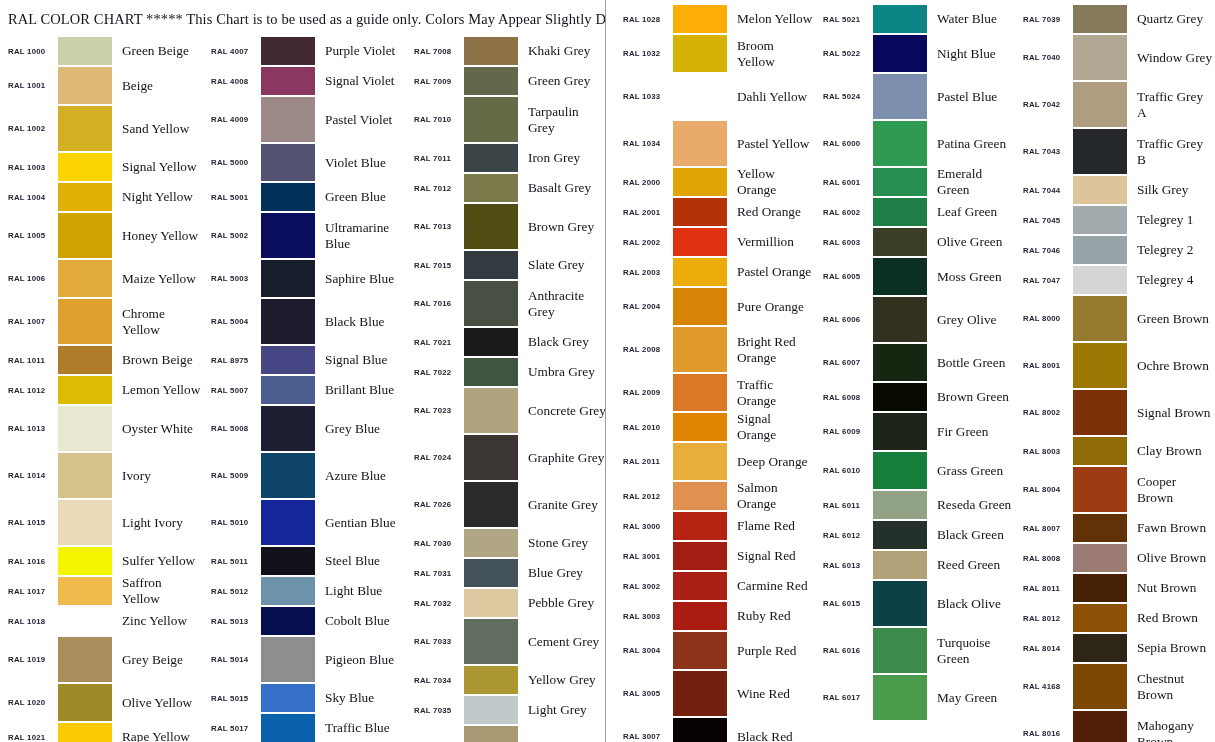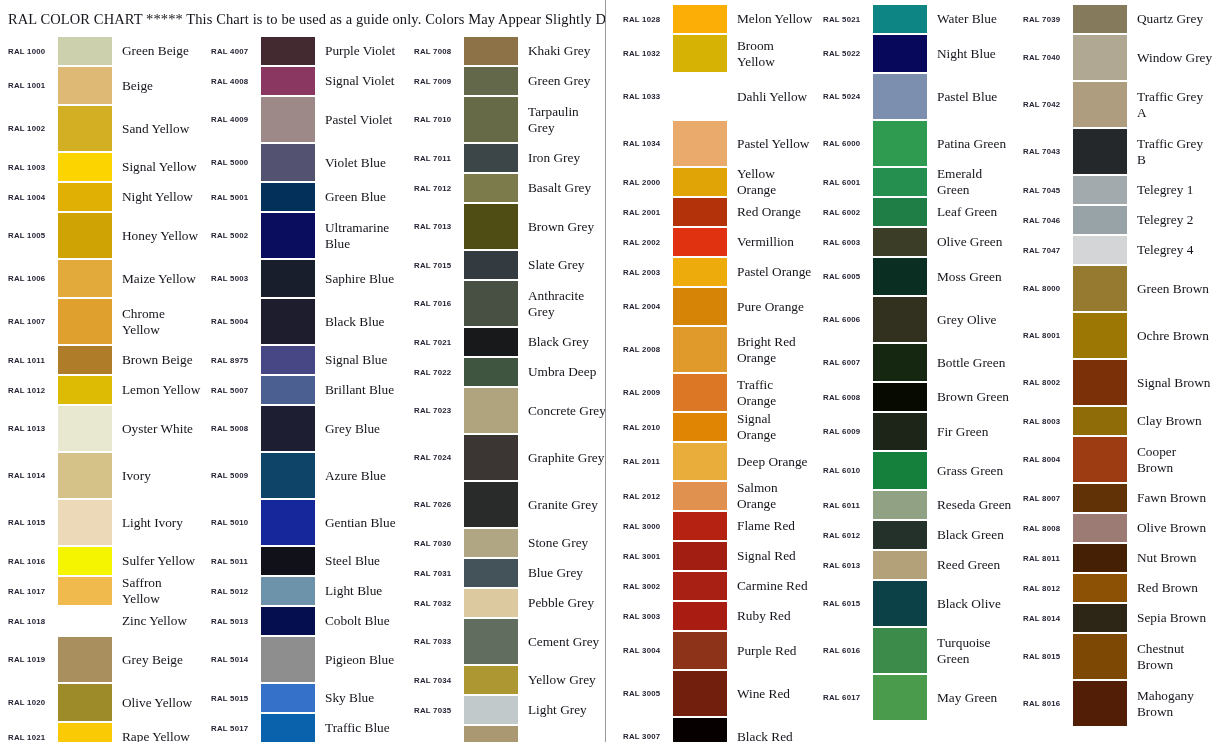--- a/index.html
+++ b/index.html
@@ -359,21 +359,21 @@
             <div class="color-name two-line">Anthracite Grey</div>
           </div>
           <div class="swatch-row h2">
             <div class="ral-code">RAL 7021</div>
             <div class="swatch-chip" style="background: rgb(24, 25, 26);"></div>
             <div class="color-name">Black Grey</div>
           </div>
           <div class="swatch-row h2">
             <div class="ral-code">RAL 7022</div>
             <div class="swatch-chip" style="background: rgb(64, 85, 63);"></div>
-            <div class="color-name">Umbra Deep</div>
+            <div class="color-name">Umbra Grey</div>
           </div>
           <div class="swatch-row h4">
             <div class="ral-code">RAL 7023</div>
             <div class="swatch-chip" style="background: rgb(175, 164, 126);"></div>
             <div class="color-name two-line">Concrete Grey</div>
           </div>
           <div class="swatch-row h4">
             <div class="ral-code">RAL 7024</div>
             <div class="swatch-chip" style="background: rgb(59, 54, 52);"></div>
             <div class="color-name two-line">Graphite Grey</div>
@@ -645,20 +645,25 @@
             <div class="ral-code">RAL 7042</div>
             <div class="swatch-chip" style="background: rgb(174, 157, 127);"></div>
             <div class="color-name two-line">Traffic Grey A</div>
           </div>
           <div class="swatch-row h4">
             <div class="ral-code">RAL 7043</div>
             <div class="swatch-chip" style="background: rgb(37, 40, 42);"></div>
             <div class="color-name two-line">Traffic Grey B</div>
           </div>
           <div class="swatch-row h2">
+            <div class="ral-code">RAL 7044</div>
+            <div class="swatch-chip" style="background: rgb(222, 196, 155);"></div>
+            <div class="color-name">Silk Grey</div>
+          </div>
+          <div class="swatch-row h2">
             <div class="ral-code">RAL 7045</div>
             <div class="swatch-chip" style="background: rgb(163, 170, 174);"></div>
             <div class="color-name">Telegrey 1</div>
           </div>
           <div class="swatch-row h2">
             <div class="ral-code">RAL 7046</div>
             <div class="swatch-chip" style="background: rgb(151, 163, 166);"></div>
             <div class="color-name">Telegrey 2</div>
           </div>
           <div class="swatch-row h2">
@@ -710,21 +715,21 @@
             <div class="ral-code">RAL 8012</div>
             <div class="swatch-chip" style="background: rgb(140, 81, 4);"></div>
             <div class="color-name">Red Brown</div>
           </div>
           <div class="swatch-row h2">
             <div class="ral-code">RAL 8014</div>
             <div class="swatch-chip" style="background: rgb(45, 38, 23);"></div>
             <div class="color-name">Sepia Brown</div>
           </div>
           <div class="swatch-row h4">
-            <div class="ral-code">RAL 8015</div>
+            <div class="ral-code">RAL 4168</div>
             <div class="swatch-chip" style="background: rgb(124, 72, 4);"></div>
             <div class="color-name two-line">Chestnut Brown</div>
           </div>
           <div class="swatch-row h4">
             <div class="ral-code">RAL 8016</div>
             <div class="swatch-chip" style="background: rgb(82, 30, 5);"></div>
             <div class="color-name two-line">Mahogany Brown</div>
           </div>
         </div>
       </div>

